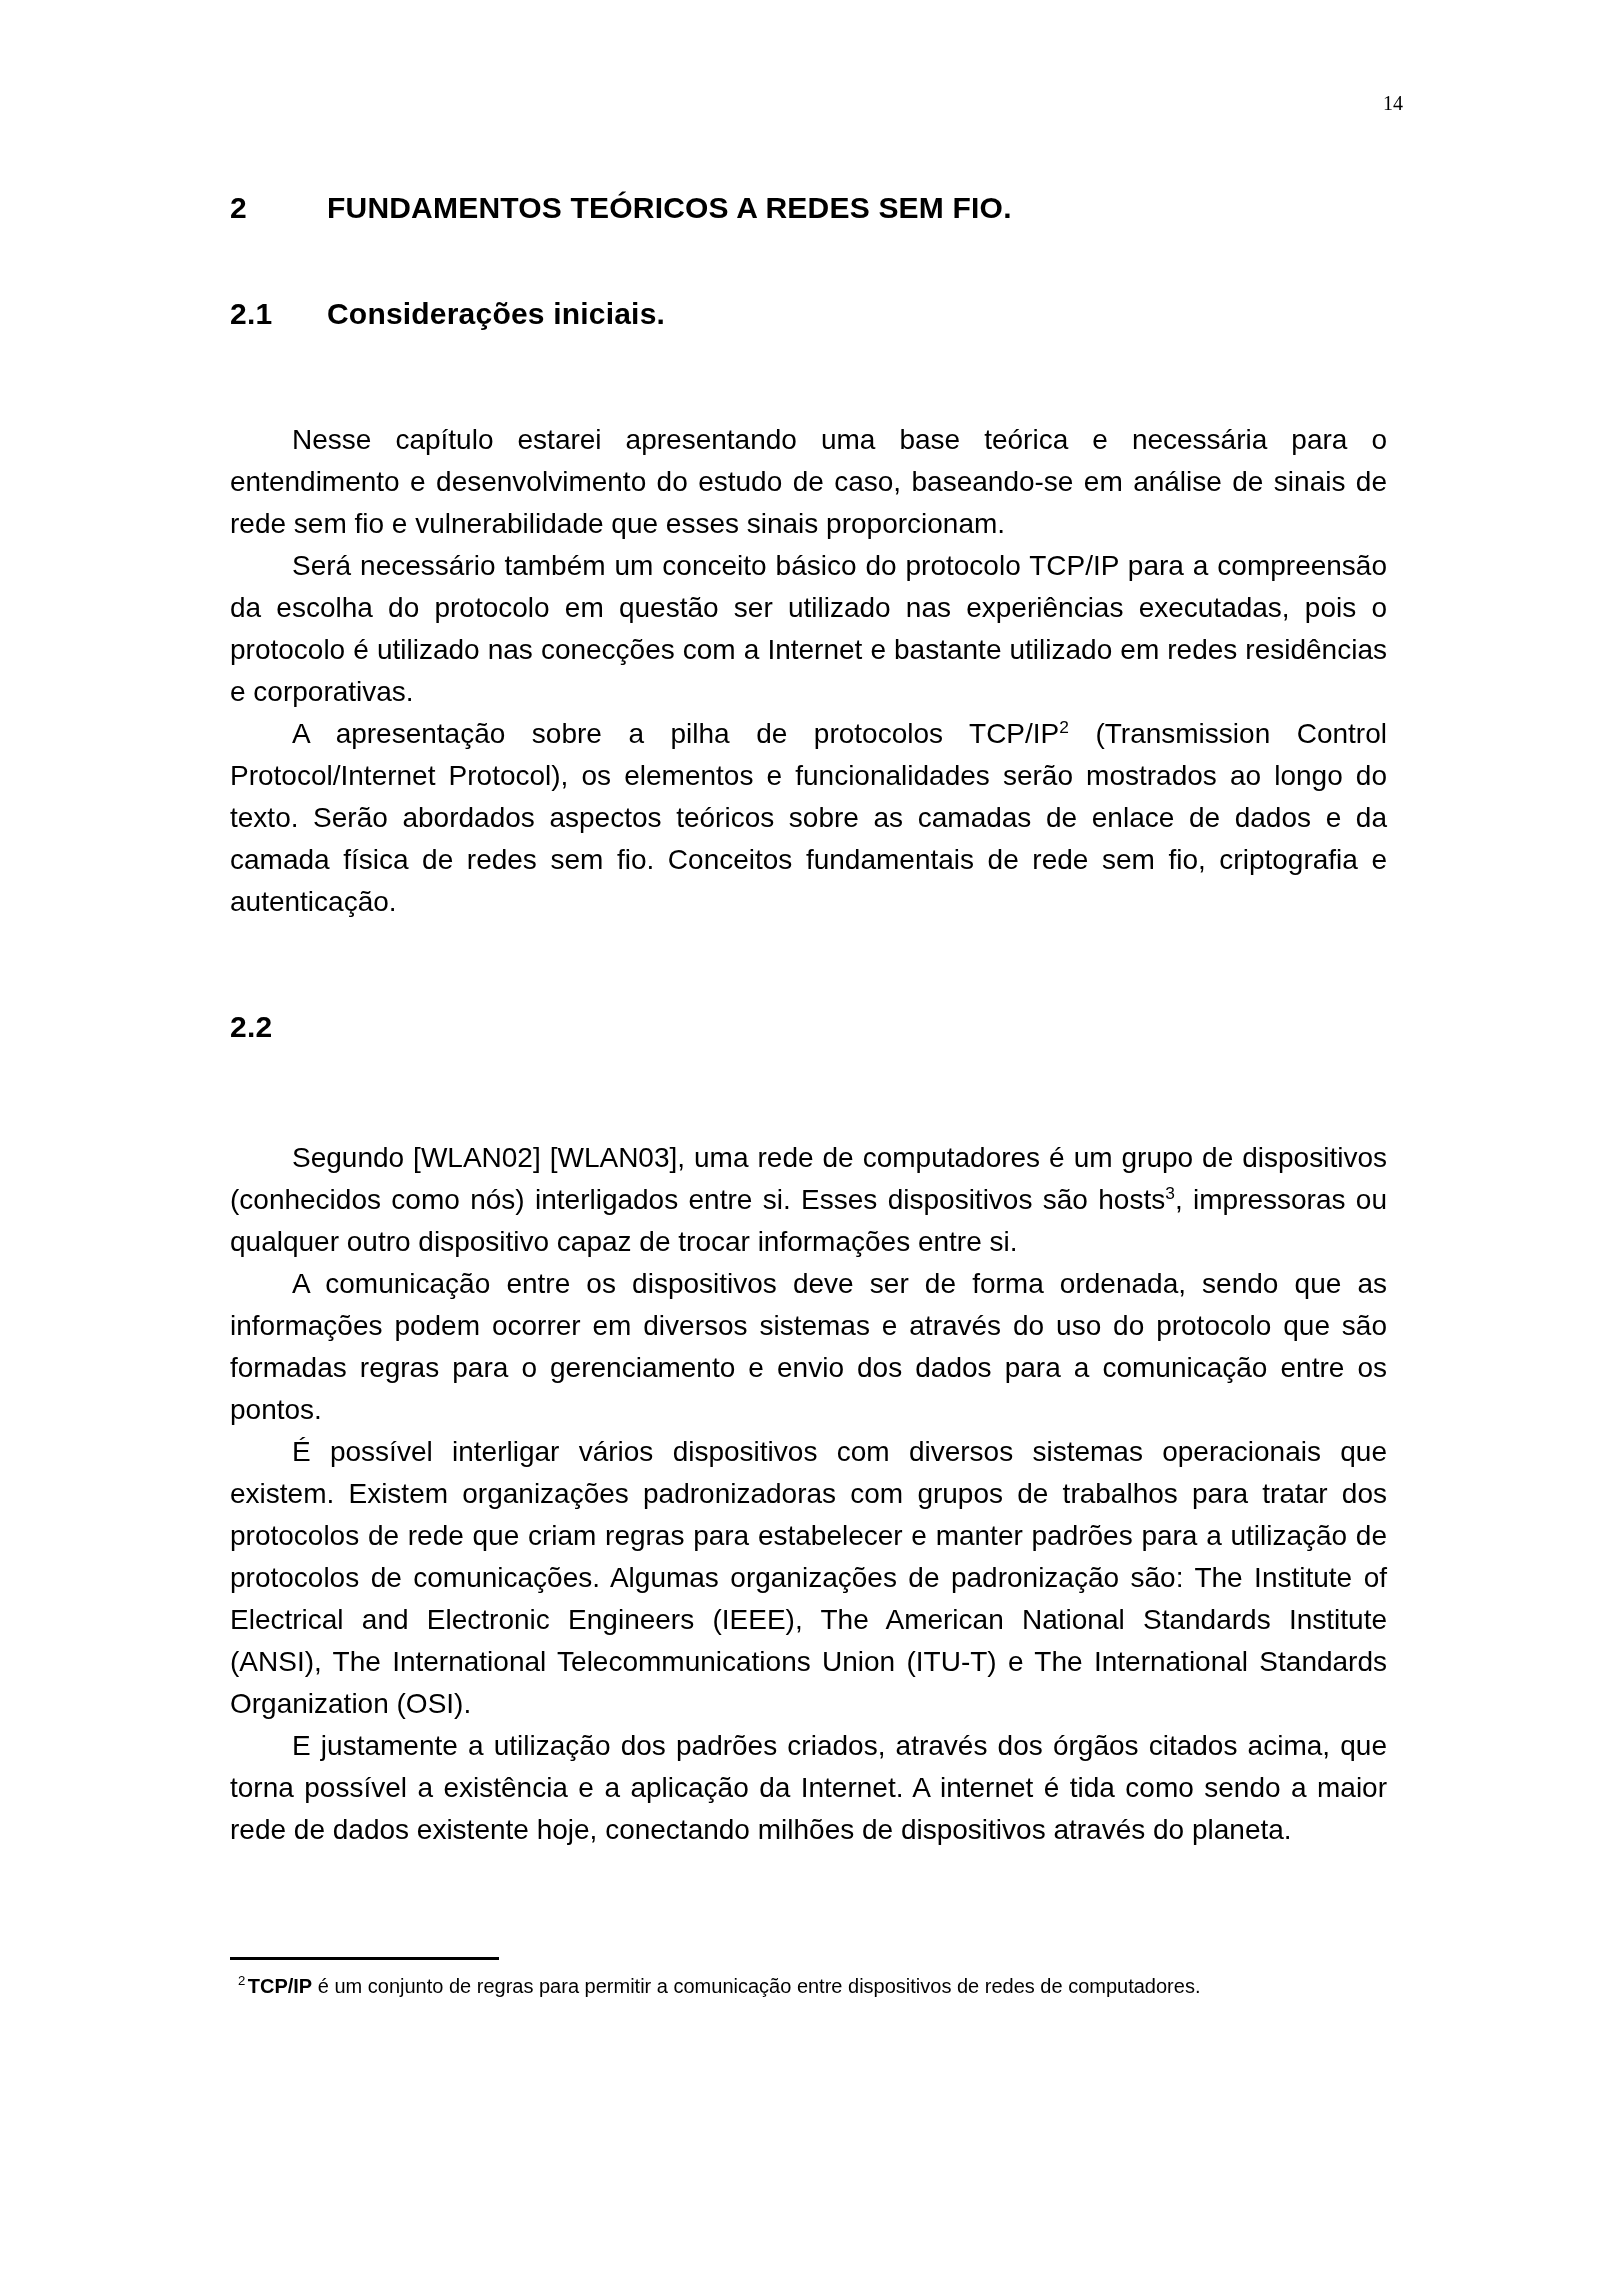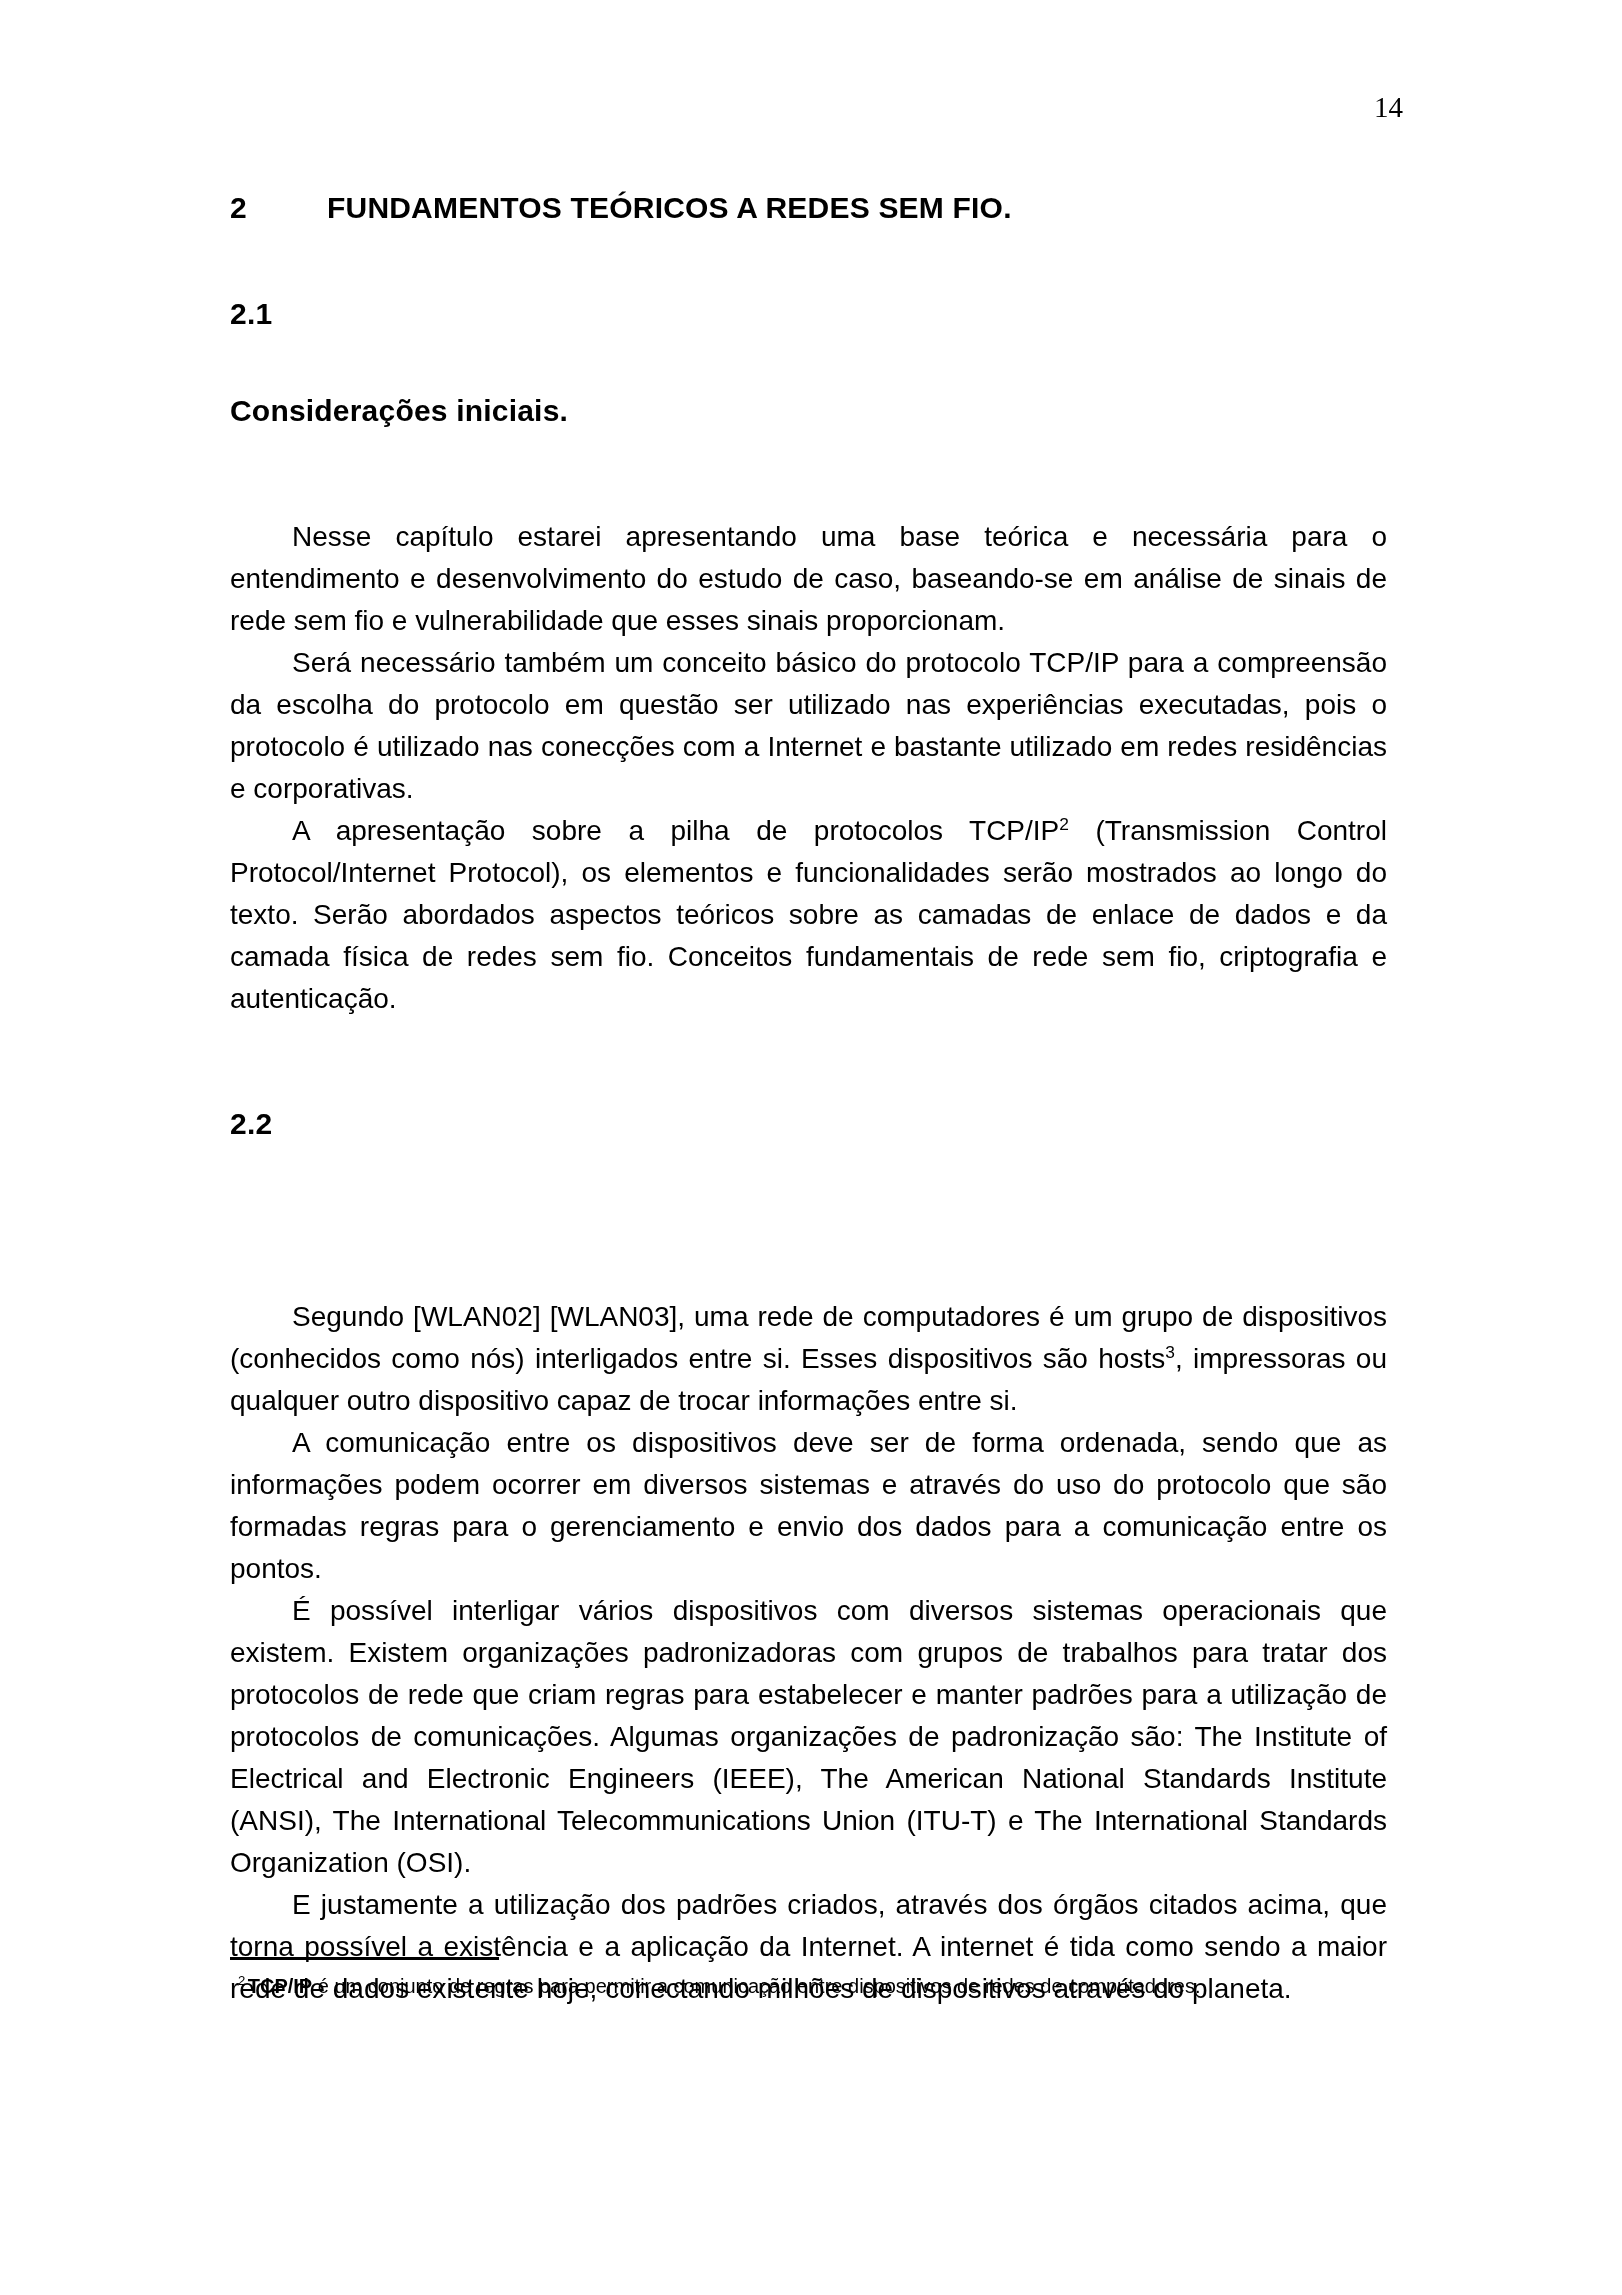--- a/index.html
+++ b/index.html
@@ -21,21 +21,21 @@
     padding: 0;
     overflow: hidden;
   }
 
   
   .page-number {
     position: absolute;
     top: 93px;
     right: 220px;
     font-family: "Liberation Serif", serif;
-    font-size: 29px;
+    font-size: 20px;
     line-height: 1;
     color: #000;
   }
 
   
   .content {
     position: absolute;
     left: 230px;
     top: 0;
     width: 1157px;
@@ -53,21 +53,20 @@
   }
   h1.chapter-heading {
     font-size: 30px;
     line-height: 1.18;
     letter-spacing: 0.2px;
   }
   h2.section-heading {
     font-size: 30px;
     line-height: 1.18;
     letter-spacing: 0.2px;
-    flex-direction: column;
   }
   .heading-number {
     display: inline-block;
     width: 97px;
     flex: 0 0 97px;
   }
   .heading-text {
     display: inline-block;
   }
 

